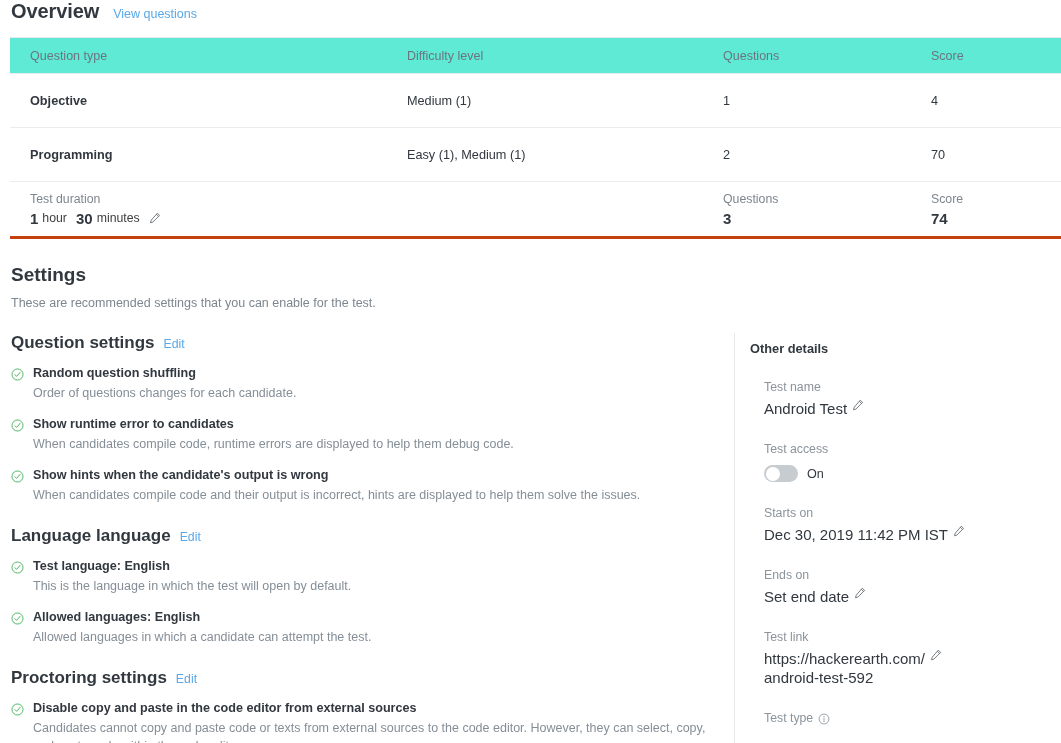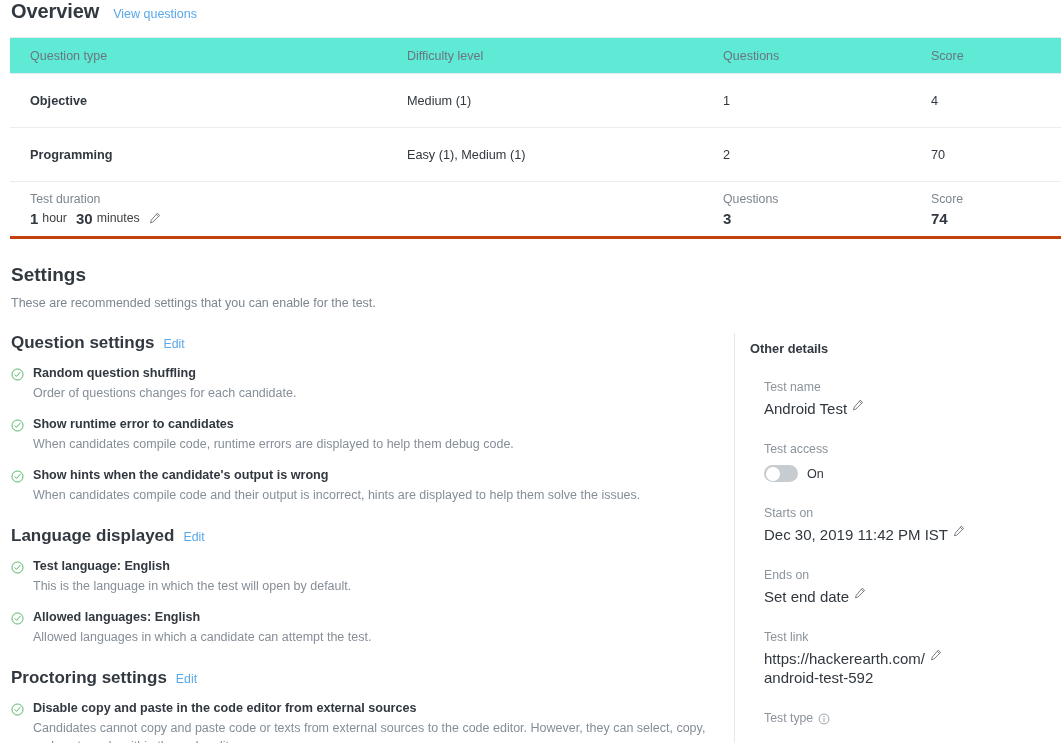--- a/index.html
+++ b/index.html
@@ -309,21 +309,21 @@
             <div class="setting-name">Show hints when the candidate's output is wrong</div>
             <div class="setting-desc">When candidates compile code and their output is incorrect, hints are displayed to help them solve the issues.</div>
           </div>
         </div>
       </div>
 
       <div class="group-spacer"></div>
 
       <div>
         <div class="group-head">
-          <span class="group-title">Language displayed</span>
+          <span class="group-title">Language language</span>
           <a class="group-edit">Edit</a>
         </div>
         <div class="setting-item">
           <svg class="check-icon" viewBox="0 0 16 16" fill="none" stroke="#4eb563" stroke-width="1.2">
               <circle cx="8" cy="8" r="6.8"></circle>
               <path d="M4.9 8.3 L6.9 10.3 L11.2 5.3" stroke-linecap="round" stroke-linejoin="round"></path>
             </svg>
           <div class="setting-text">
             <div class="setting-name">Test language: English</div>
             <div class="setting-desc">This is the language in which the test will open by default.</div>

